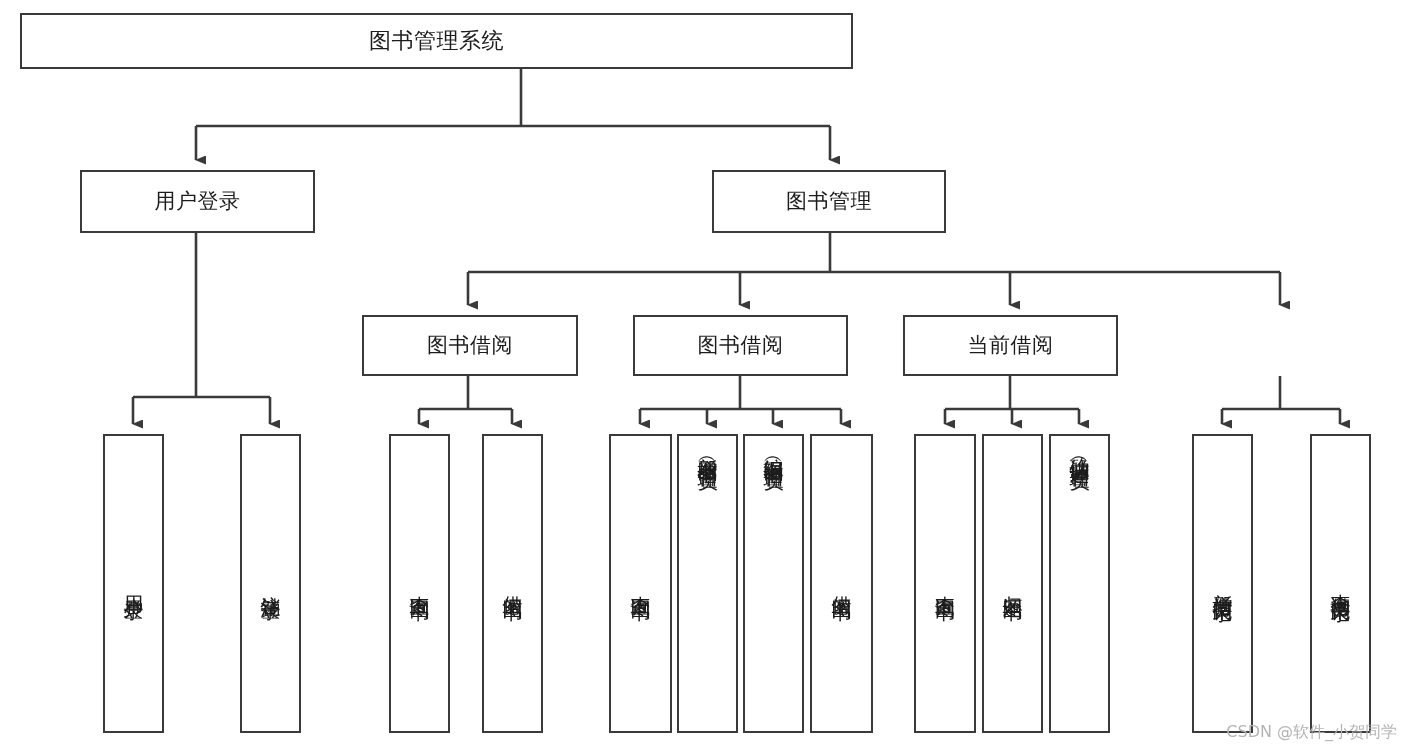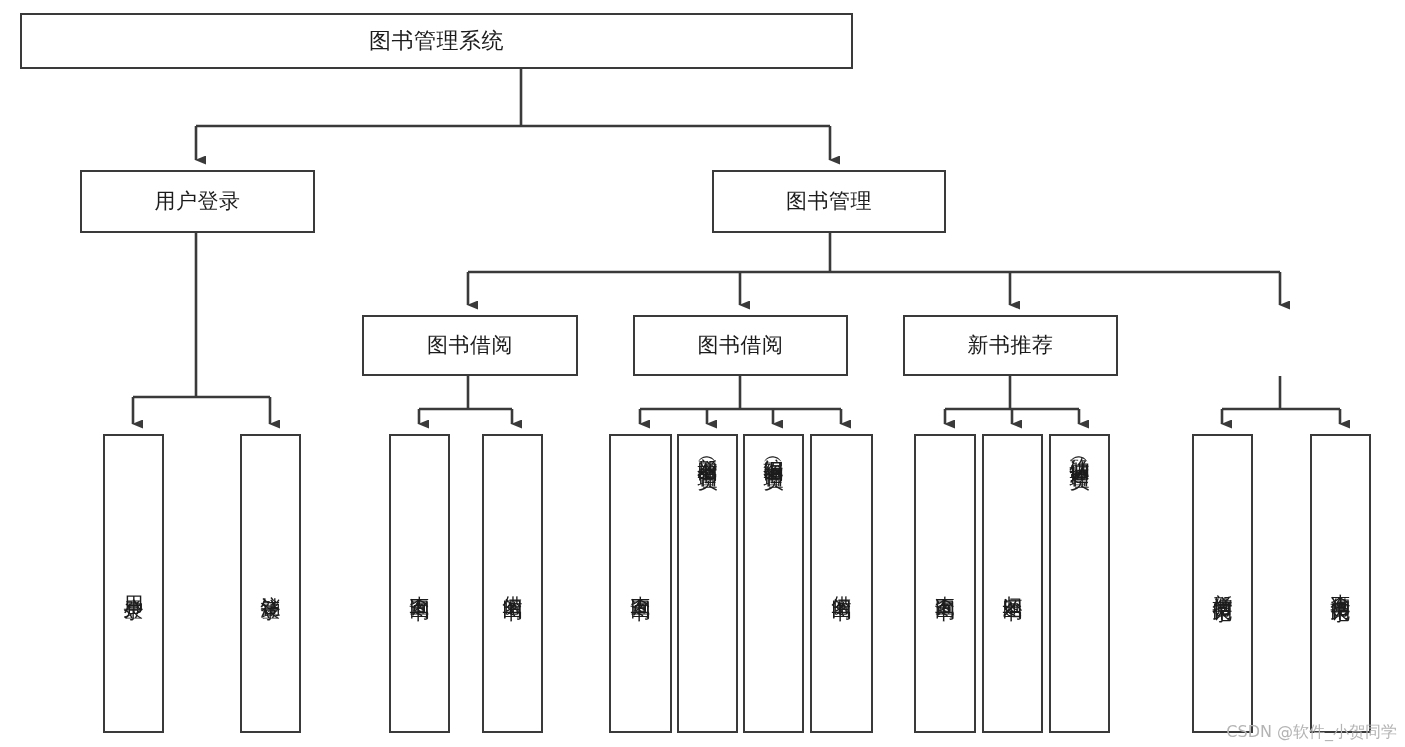--- a/index.html
+++ b/index.html
@@ -145,21 +145,21 @@
 
   <div class="node-box node-h" style="left:362px; top:315px; width:216px; height:61px;">
     <span class="node-label">图书借阅</span>
   </div>
 
   <div class="node-box node-h" style="left:633px; top:315px; width:215px; height:61px;">
     <span class="node-label">图书借阅</span>
   </div>
 
   <div class="node-box node-h" style="left:903px; top:315px; width:215px; height:61px;">
-    <span class="node-label">新书推荐</span>
+    <span class="node-label">当前借阅</span>
   </div>
 
 
   <div class="node-box node-v center-text" style="left:103px; top:434px; width:61px; height:299px;">
     <span class="node-label">用户登录</span>
   </div>
   <div class="node-box node-v center-text" style="left:240px; top:434px; width:61px; height:299px;">
     <span class="node-label">注销登录</span>
   </div>
 

